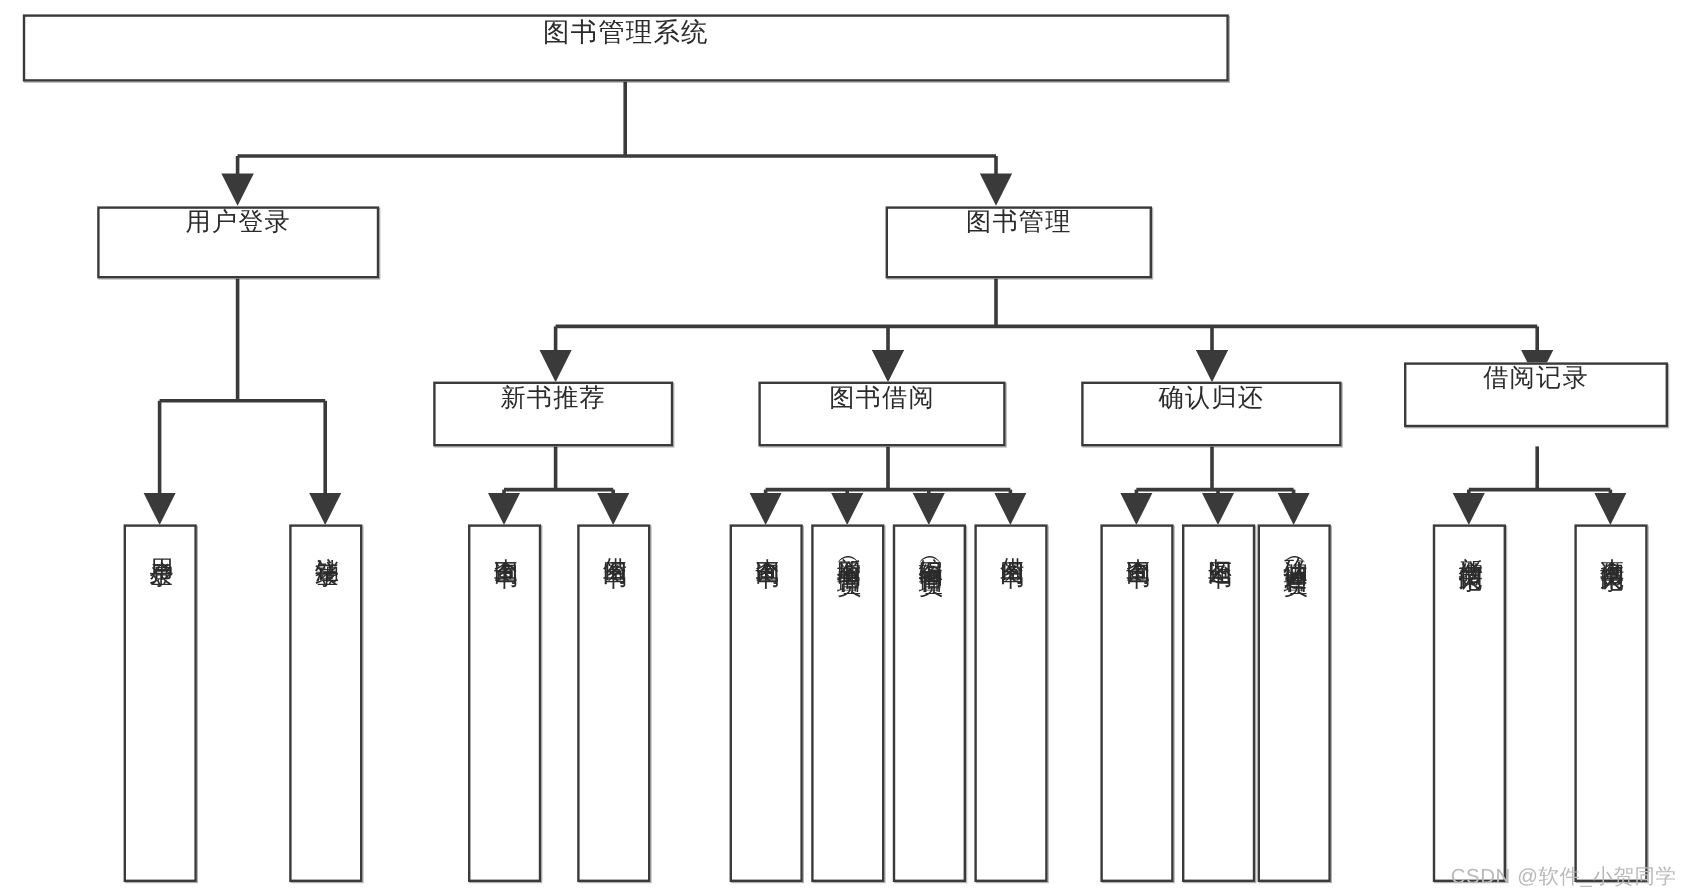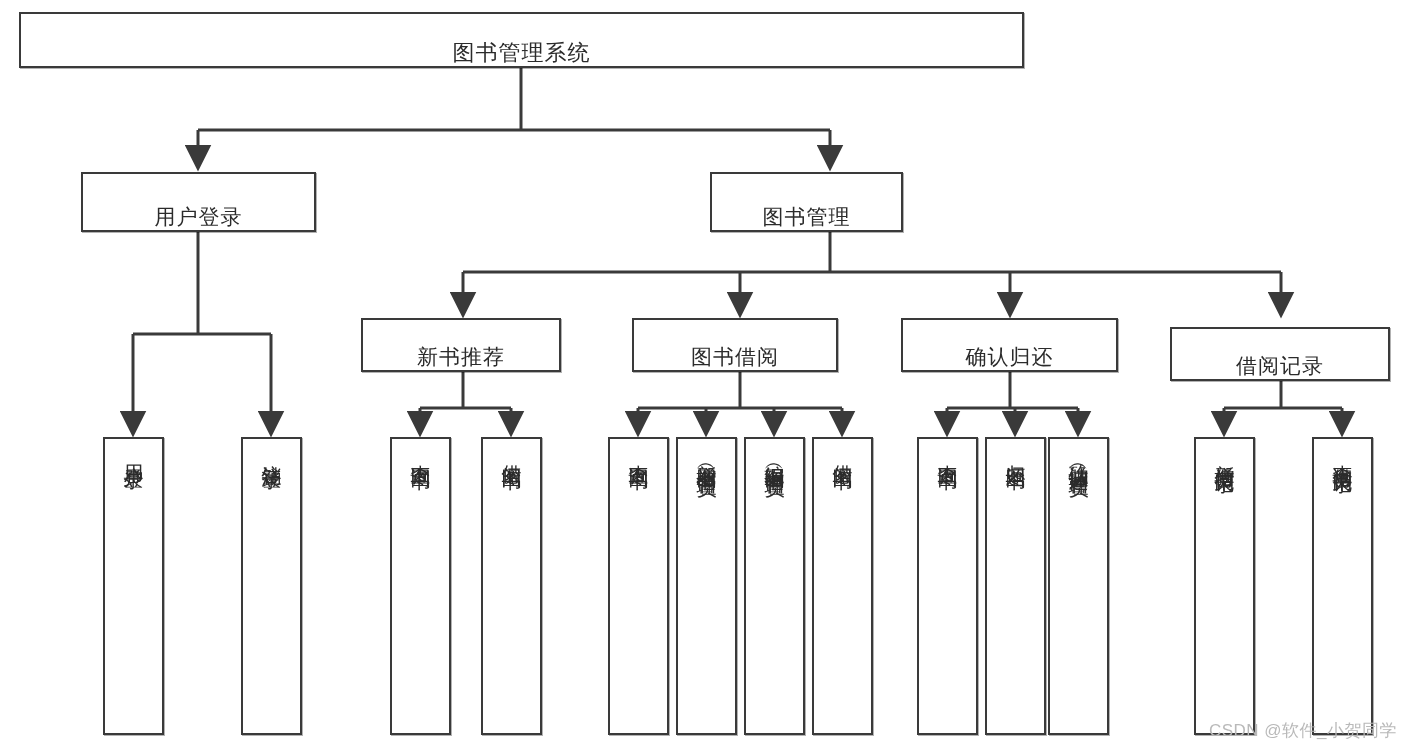--- a/index.html
+++ b/index.html
@@ -25,21 +25,21 @@
     width: 1405px;
     height: 747px;
     pointer-events: none;
   }
   .node {
     position: absolute;
     box-sizing: border-box;
     border: 2px solid #3a3a3a;
     background: #ffffff;
     display: flex;
-    align-items: flex-end;
+    align-items: flex-start;
     justify-content: center;
     color: #2b2b2b;
     box-shadow: 1px 1px 0 rgba(0,0,0,0.30);
   }
   .node .label {
     color: #2b2b2b;
     line-height: 1.18;
     text-align: center;
     white-space: pre-line;
   }
@@ -127,34 +127,34 @@
     </g>
   </svg>
 
   <div class="node horiz tier1" style="left:19px; top:12px; width:1005px; height:56px;">
     <span class="label">图书管理系统</span>
   </div>
 
   <div class="node horiz" style="left:81px; top:172px; width:235px; height:60px;">
     <span class="label">用户登录</span>
   </div>
-  <div class="node horiz" style="left:710px; top:172px; width:193px; height:60px;">
+  <div class="node horiz" style="left:738px; top:172px; width:222px; height:60px;">
     <span class="label">图书管理</span>
   </div>
 
   <div class="node horiz" style="left:361px; top:318px; width:200px; height:54px;">
     <span class="label">新书推荐</span>
   </div>
   <div class="node horiz" style="left:632px; top:318px; width:206px; height:54px;">
     <span class="label">图书借阅</span>
   </div>
   <div class="node horiz" style="left:901px; top:318px; width:217px; height:54px;">
     <span class="label">确认归还</span>
   </div>
-  <div class="node horiz" style="left:1170px; top:327px; width:220px; height:54px;">
+  <div class="node horiz" style="left:1170px; top:302px; width:220px; height:54px;">
     <span class="label">借阅记录</span>
   </div>
 
   <div class="node vert" style="left:103px; top:437px; width:61px; height:298px;">
     <span class="label">用户登录</span>
   </div>
   <div class="node vert" style="left:241px; top:437px; width:61px; height:298px;">
     <span class="label">注销登录</span>
   </div>
 

